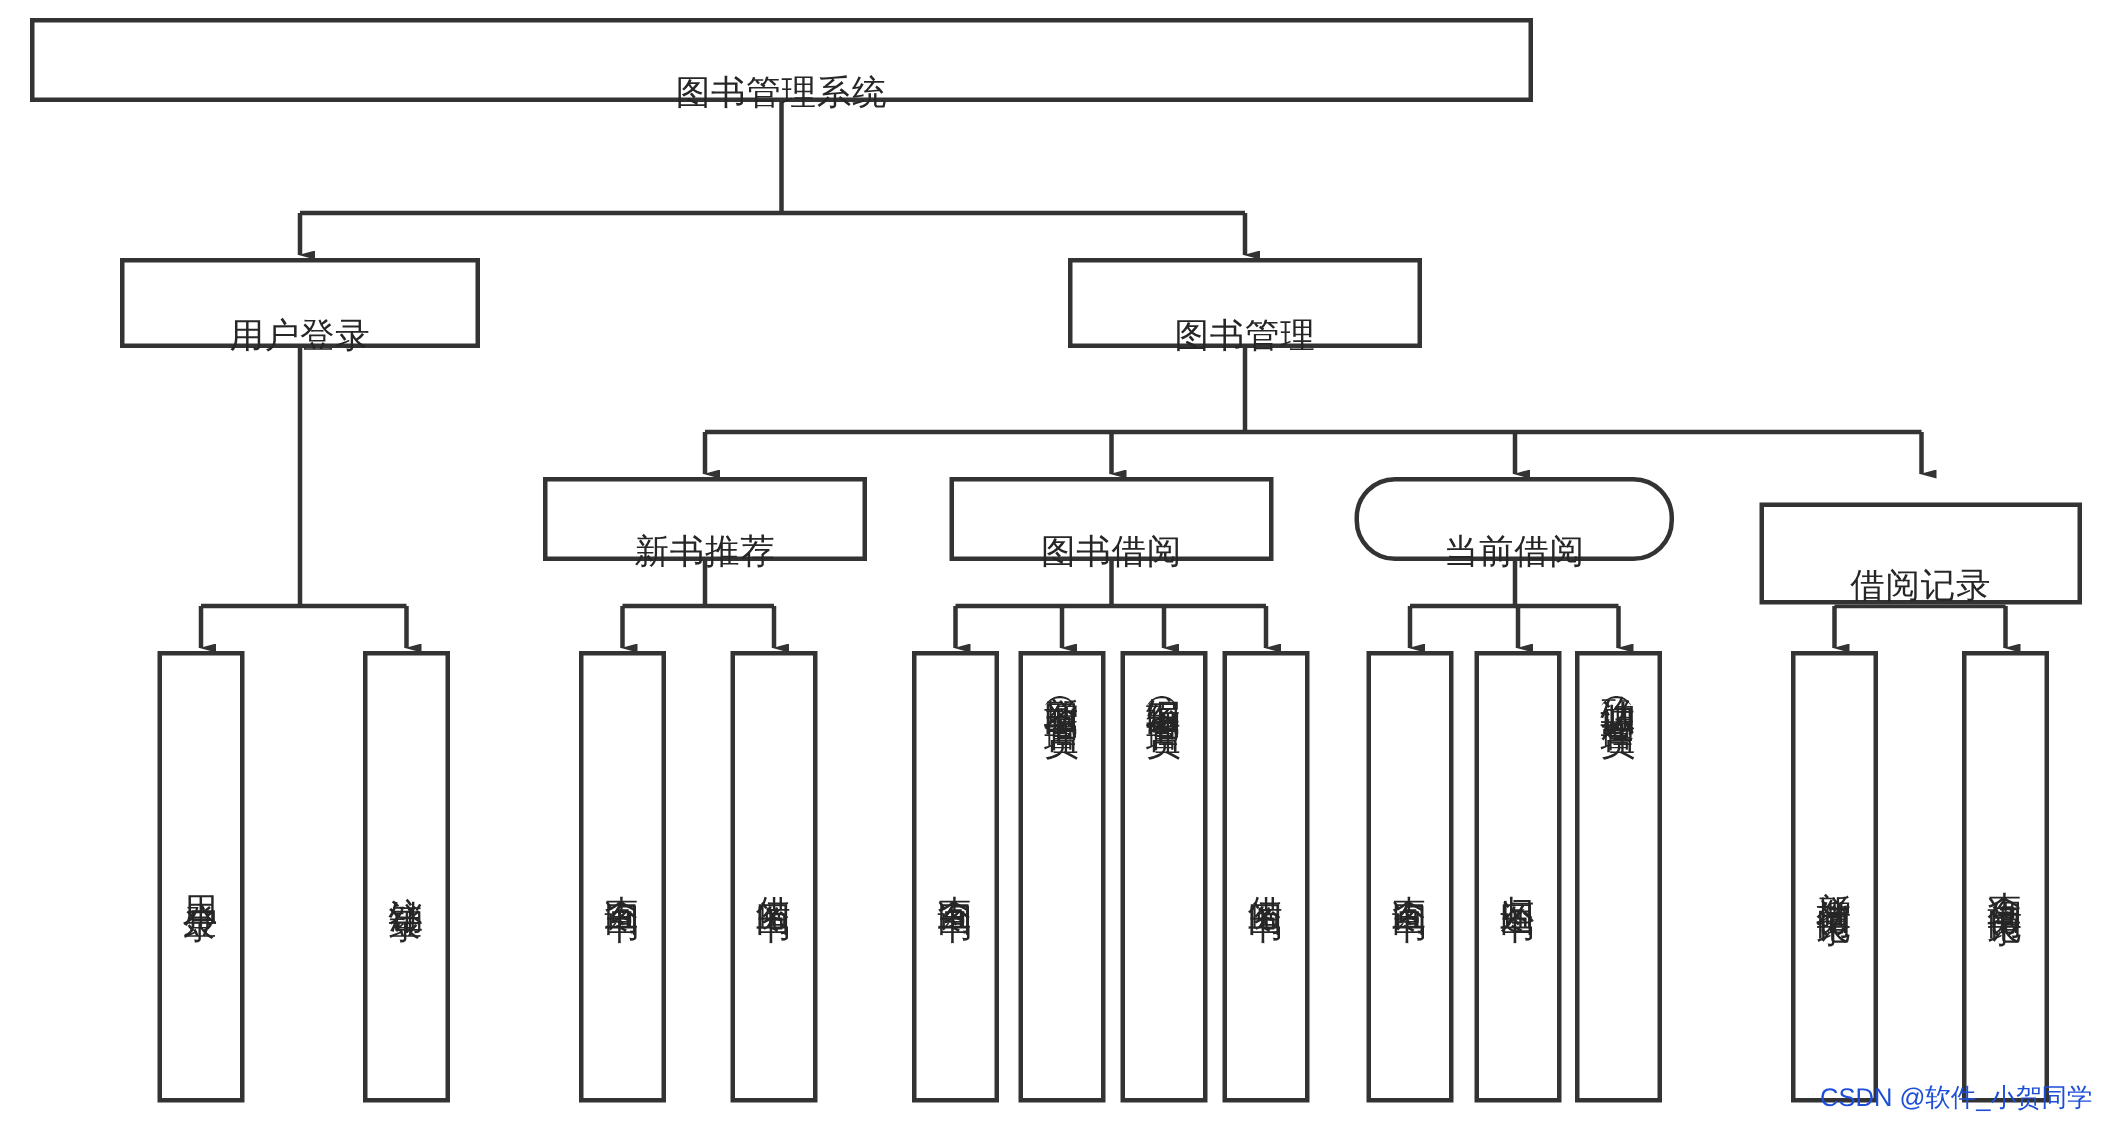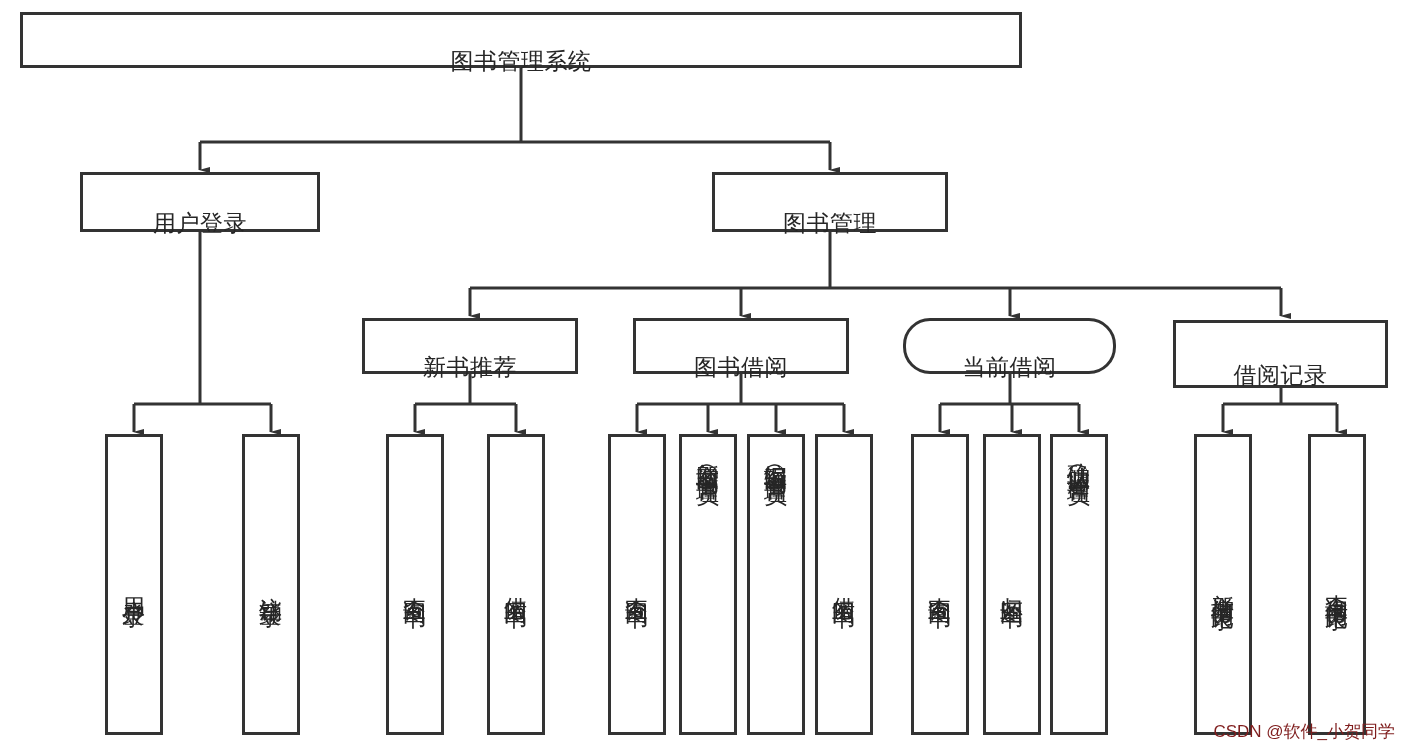--- a/index.html
+++ b/index.html
@@ -57,21 +57,21 @@
   }
   .node.vert.centered {
     align-items: center;
     padding-top: 0;
   }
   .watermark {
     position: absolute;
     right: 10px;
     bottom: 4px;
     font-size: 17px;
-    color: #7f1d1d;
+    color: #1d4ed8;
     white-space: nowrap;
     user-select: none;
   }
 </style>
 </head>
 <body>
 
 <div id="canvas">
   <svg id="edges" viewBox="0 0 1405 747">
     <defs>
@@ -127,21 +127,21 @@
   </div>
   <div class="node horiz" style="left:362px;top:318px;width:216px;height:56px;">
     <span class="node-label">新书推荐</span>
   </div>
   <div class="node horiz" style="left:633px;top:318px;width:216px;height:56px;">
     <span class="node-label">图书借阅</span>
   </div>
   <div class="node horiz" style="left:903px;top:318px;width:213px;height:56px;border-radius:27px;">
     <span class="node-label">当前借阅</span>
   </div>
-  <div class="node horiz" style="left:1173px;top:320px;width:215px;height:68px;">
+  <div class="node horiz" style="left:1173px;top:335px;width:215px;height:68px;">
     <span class="node-label">借阅记录</span>
   </div>
 
   <div class="node vert centered" style="left:105px;top:434px;width:58px;height:301px;">
     <span class="node-label">用户登录</span>
   </div>
   <div class="node vert centered" style="left:242px;top:434px;width:58px;height:301px;">
     <span class="node-label">注销登录</span>
   </div>
   <div class="node vert centered" style="left:386px;top:434px;width:58px;height:301px;">

